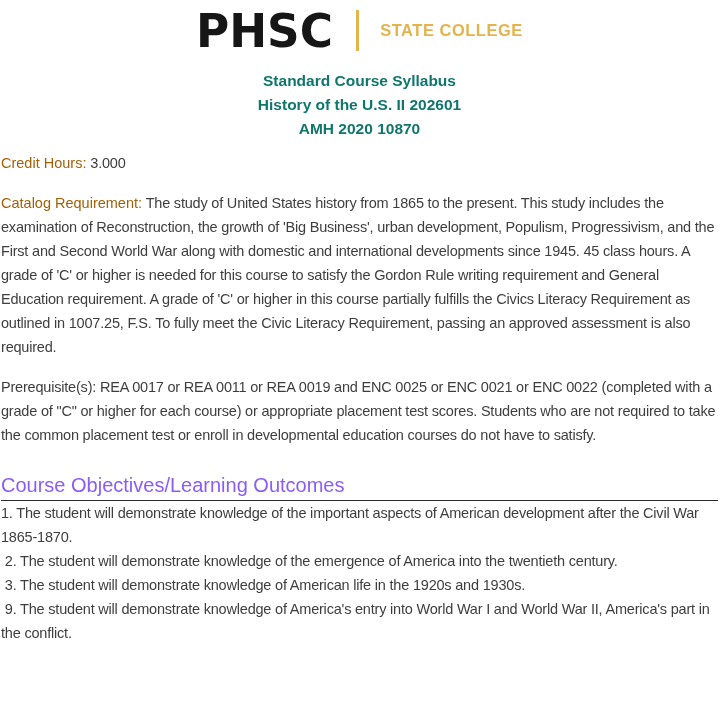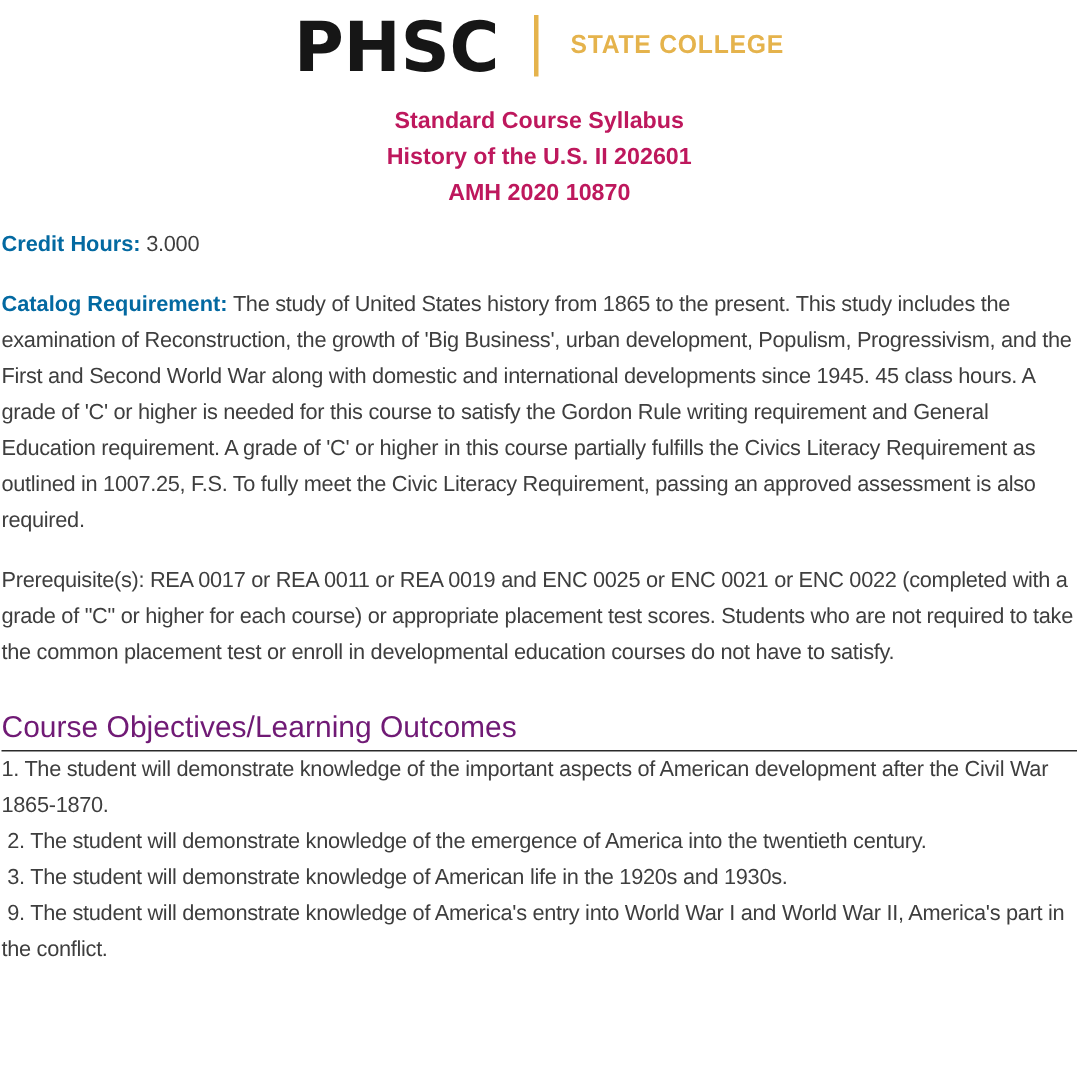--- a/index.html
+++ b/index.html
@@ -39,44 +39,44 @@
     transform: scaleY(1.05);
   }
 
   
   .title-block {
     margin-top: 16px;
     text-align: center;
     font-weight: 700;
     font-size: 15.5px;
     line-height: 24px;
-    color: #be185d;
+    color: #0f766e;
   }
 
   
   .body-text {
     font-size: 14.5px;
     line-height: 24px;
     letter-spacing: -0.2px;
     color: #3e3e3e;
   }
   .para { margin-top: 16px; }
   .credit-line { margin-top: 10px; }
   .bold-label {
-    font-weight: 700;
-    color: #0369a1;
+    font-weight: 400;
+    color: #a16207;
     letter-spacing: 0;
   }
 
   
   .section-heading {
     margin-top: 26px;
     font-size: 20px;
     font-weight: 400;
-    color: #701a75;
+    color: #8b5cf6;
     line-height: 24px;
     letter-spacing: 0;
     padding-bottom: 3px;
     border-bottom: 1px solid #2a2a2a;
   }
 
   
   .objective-item {
     white-space: pre-wrap;
   }

